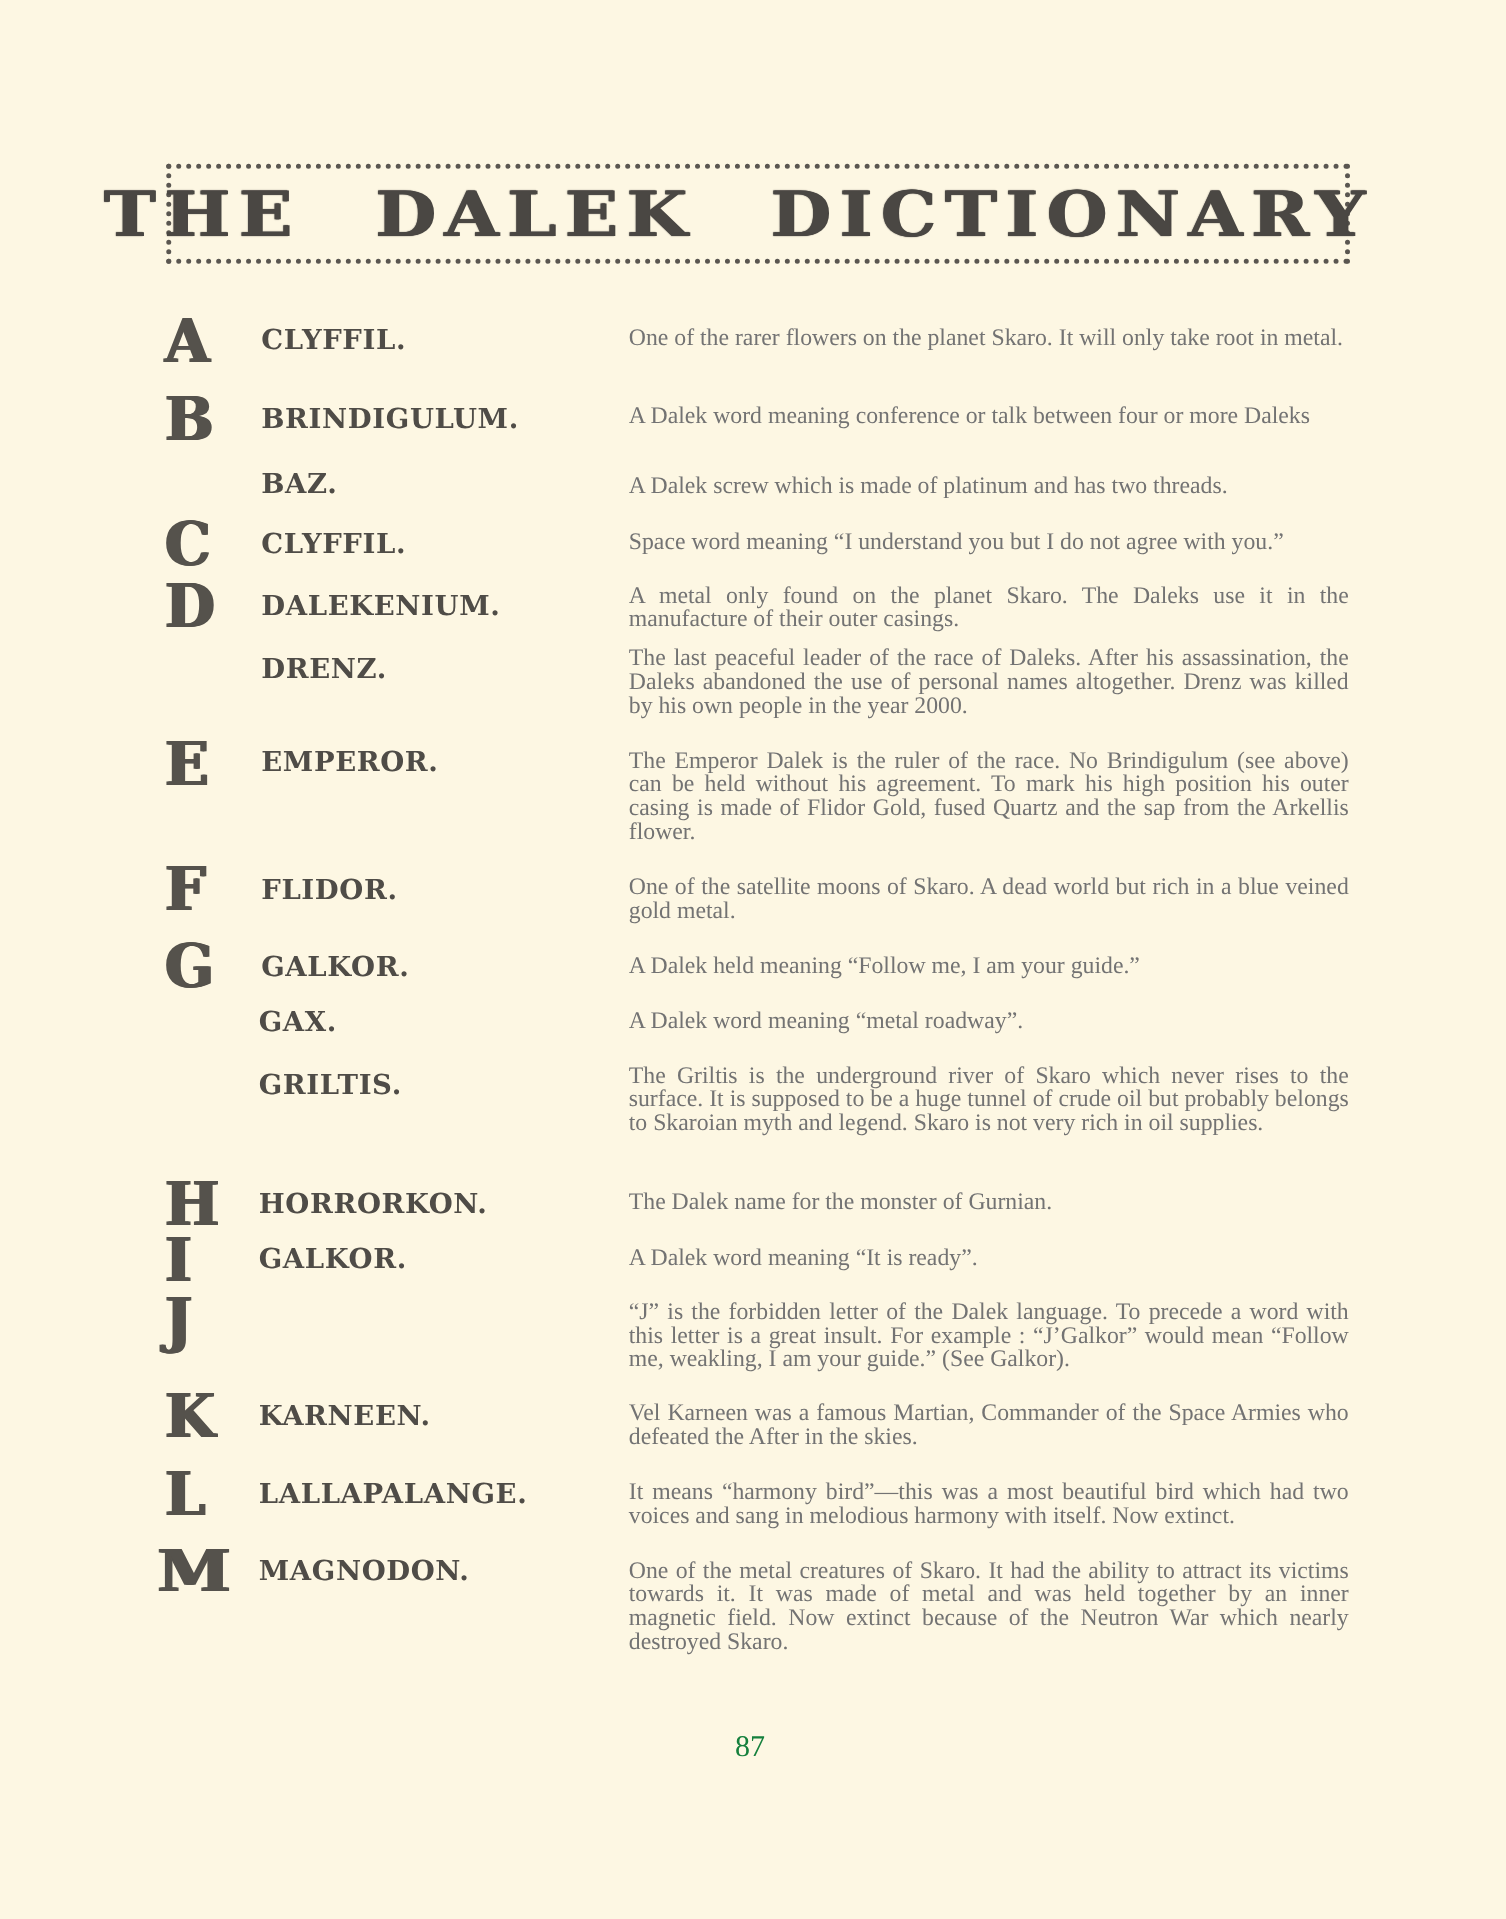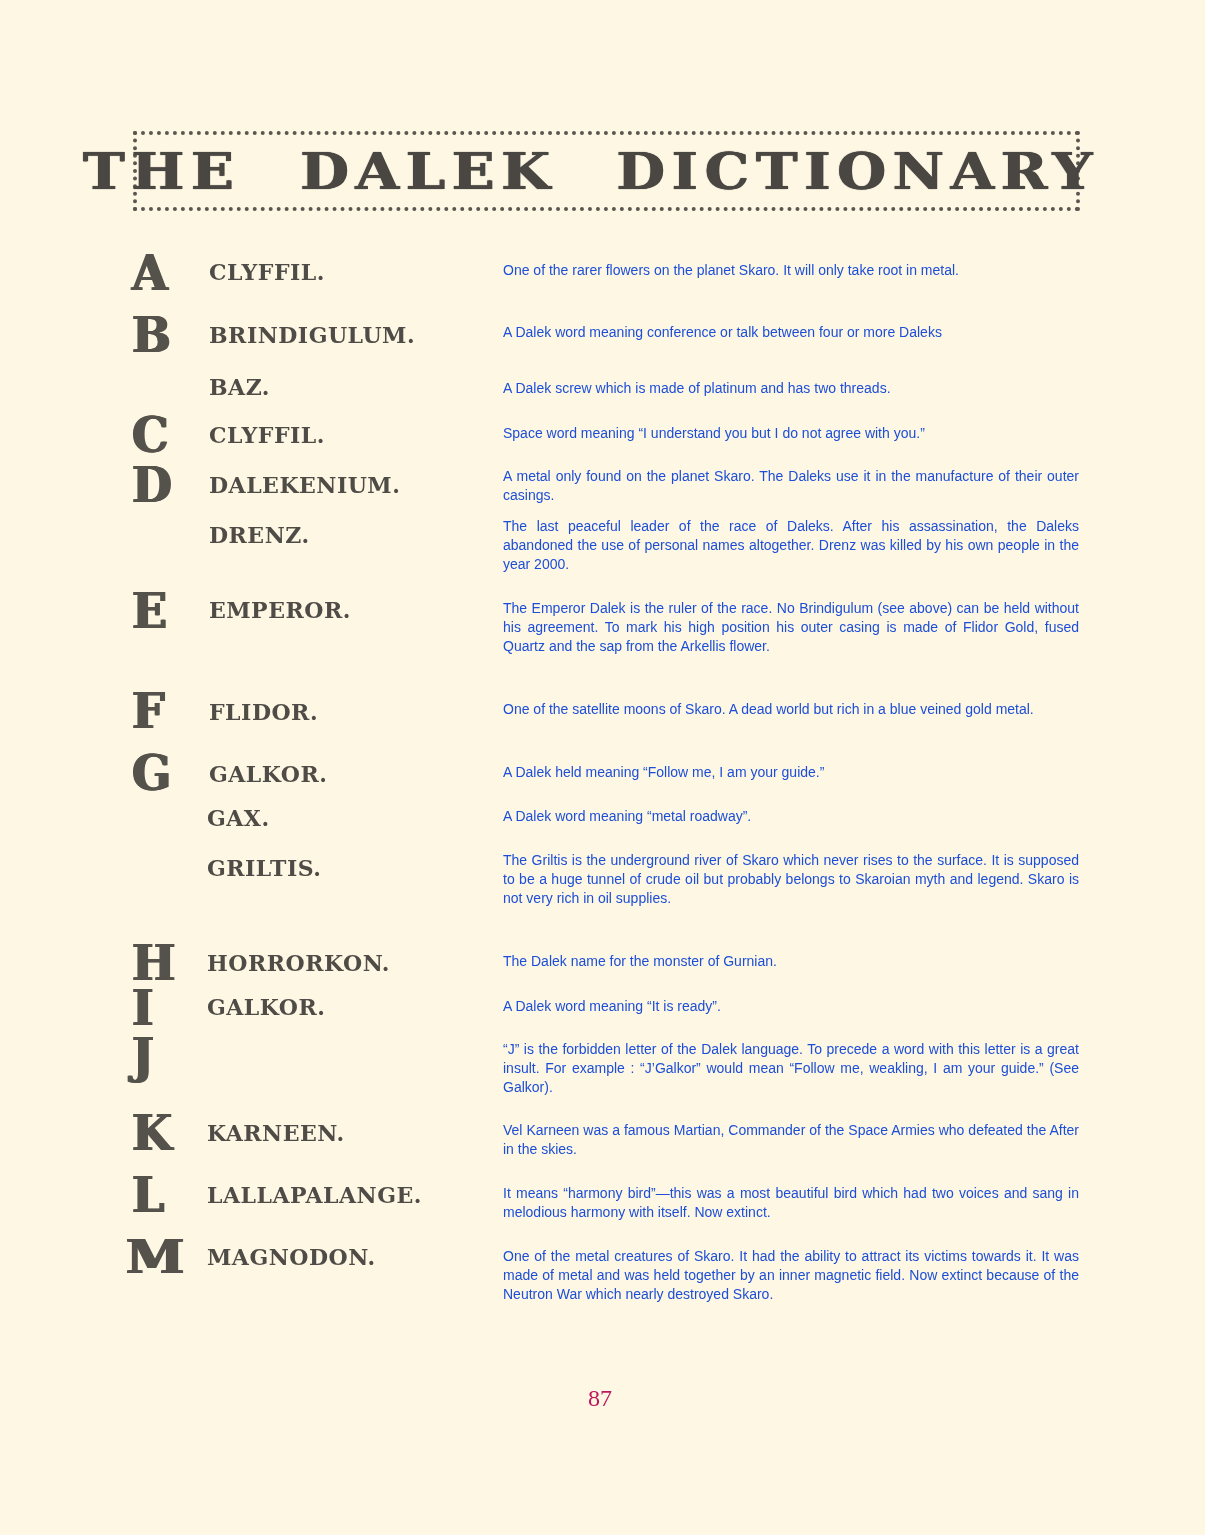--- a/index.html
+++ b/index.html
@@ -47,32 +47,32 @@
     font-family: "DejaVu Serif", serif;
     font-weight: bold;
     font-size: 22px;
     letter-spacing: 0.5px;
     color: #4f4c47;
   }
   .def {
     position: absolute;
     left: 503px;
     width: 576px;
-    font-family: Liberation Sans, sans-serif;
-    font-size: 14px;
+    font-family: Liberation Serif, serif;
+    font-size: 19px;
     line-height: 19px;
     text-align: justify;
-    color: #1d4ed8;
+    color: #737373;
   }
   .page-num {
     position: absolute;
     left: 588px; top: 1385px;
     font-family: "Liberation Serif", serif;
     font-size: 24px;
-    color: #be185d;
+    color: #15803d;
   }
 </style>
 </head>
 <body>
 
 <div class="title-frame">
   <div class="title-text">THE DALEK DICTIONARY</div>
 </div>
 
 <div class="entry">

